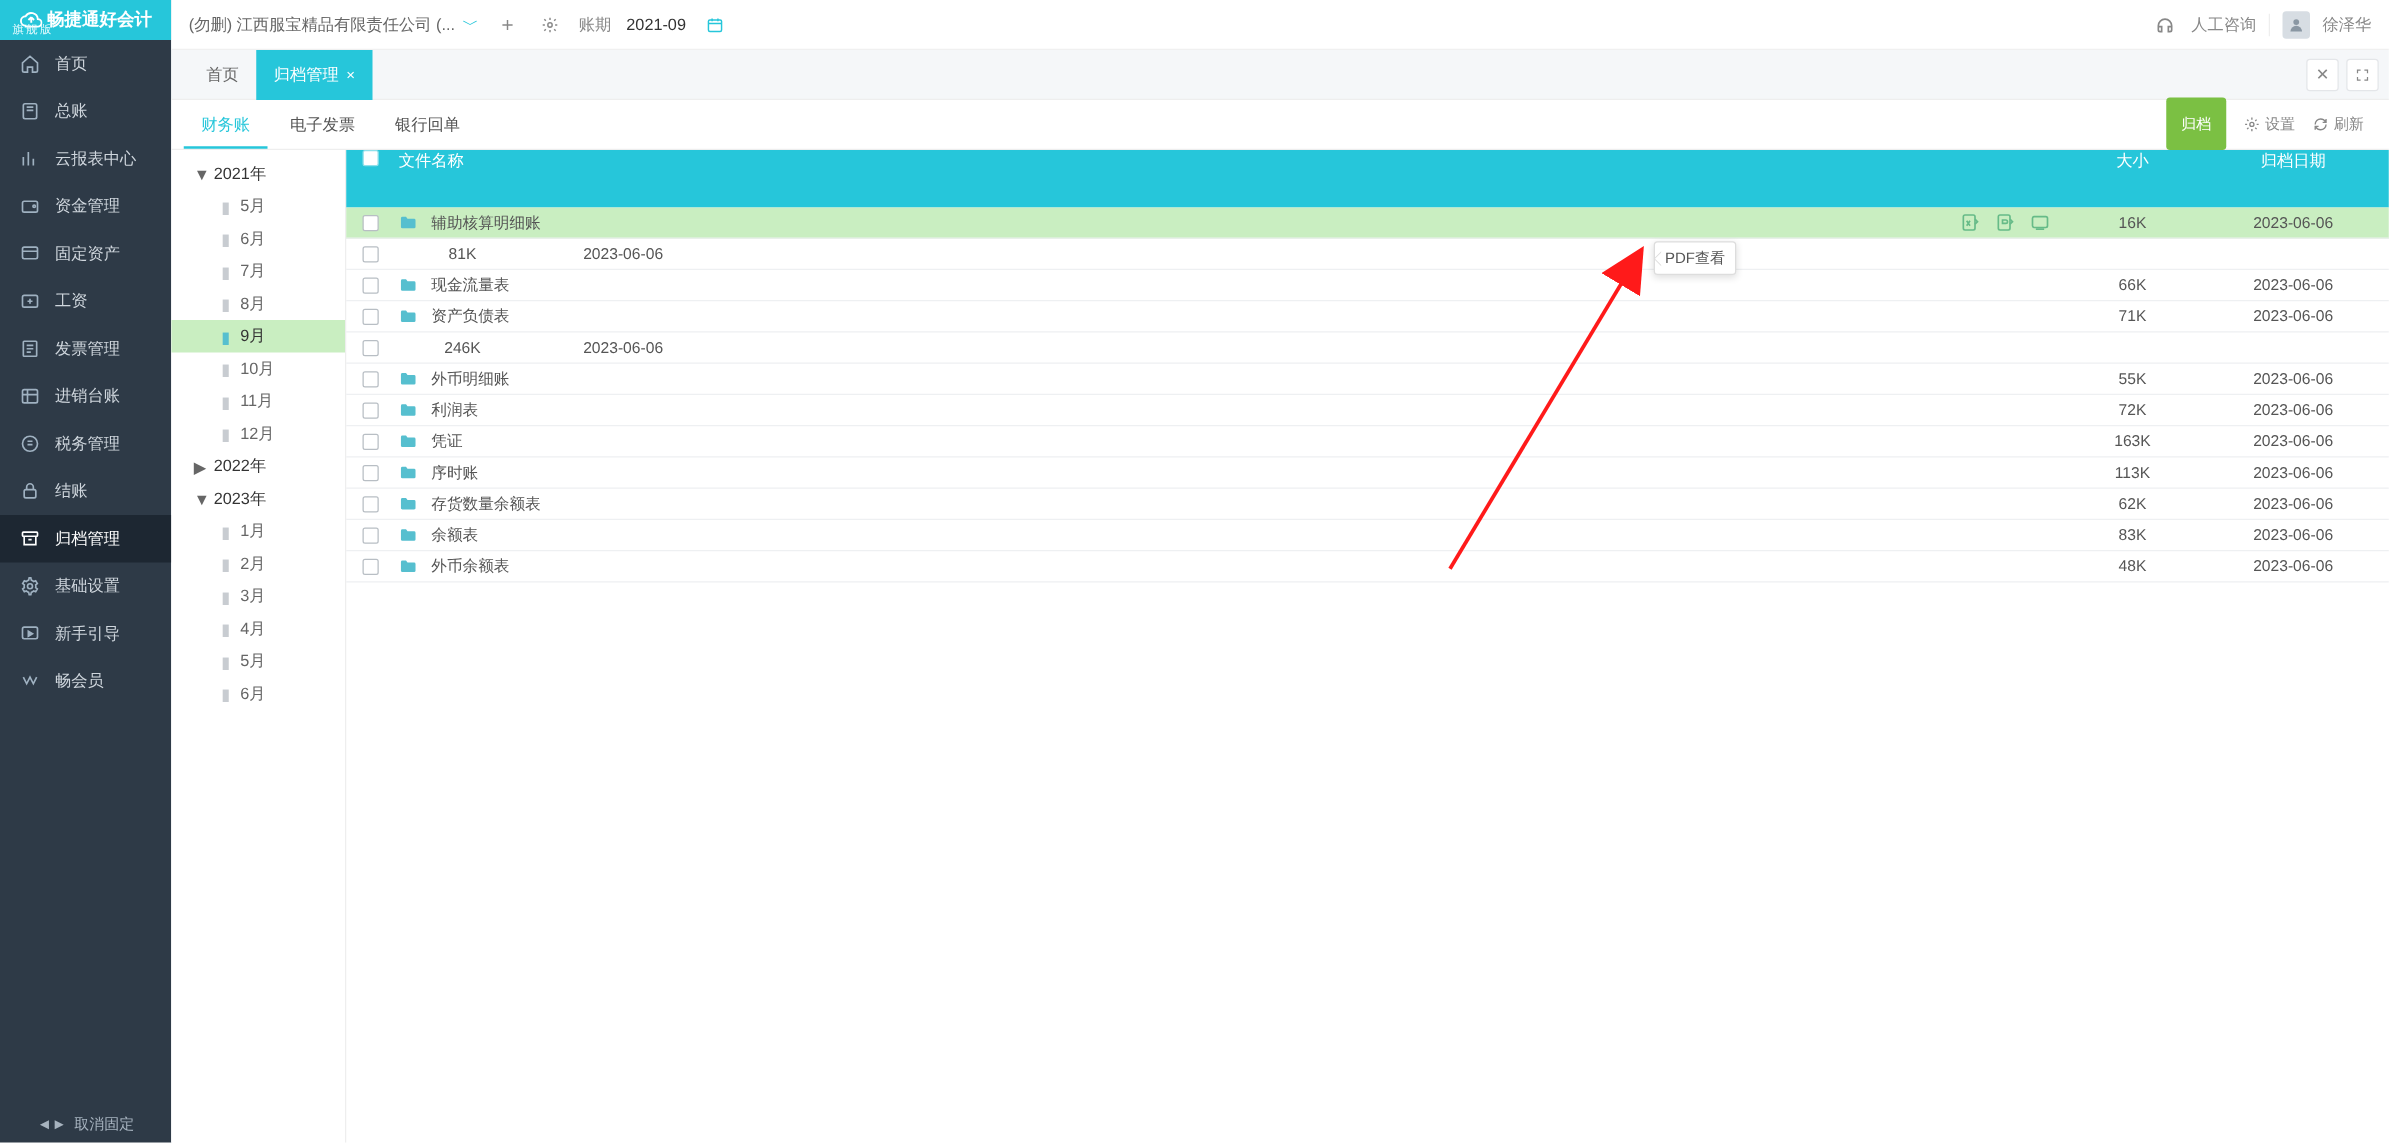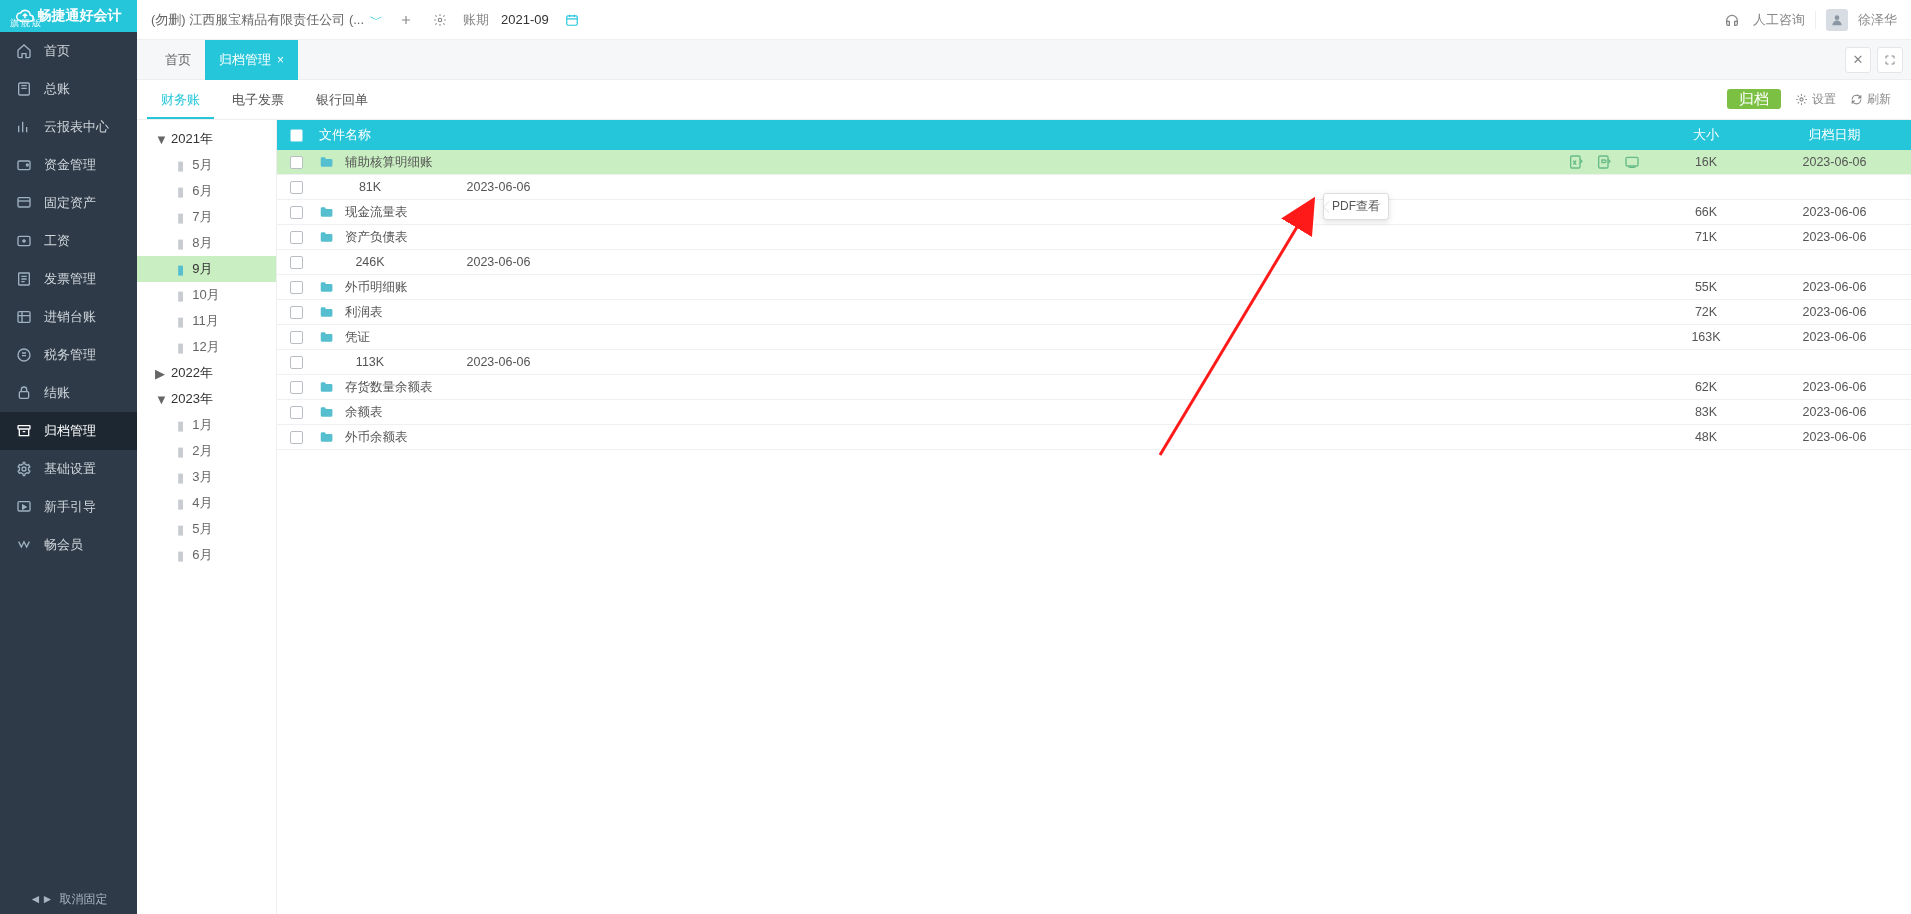--- a/index.html
+++ b/index.html
@@ -35,35 +35,35 @@
   .tab .close { margin-left:6px; font-size:12px; }
   .tabbar-right { margin-left:auto; display:flex; align-items:center; gap:6px; padding-right:8px; }
   .sqbtn { width:26px; height:26px; border:1px solid #e4e6e9; border-radius:3px; background:#fff; display:inline-flex; align-items:center; justify-content:center; color:#888; cursor:pointer; }
 
   
   .content { position:absolute; left:137px; top:80px; right:0; bottom:0; background:#fff; }
   .subtabs { height:40px; display:flex; align-items:flex-end; gap:4px; padding:0 10px; border-bottom:1px solid #eee; }
   .subtab { padding:10px 14px 8px; font-size:13px; color:#555; border-bottom:2px solid transparent; cursor:pointer; }
   .subtab.active { color:#26c6da; border-bottom-color:#26c6da;margin-top:28px; }
   .subtabs-right { margin-left:auto; display:flex; align-items:center; gap:14px; padding-right:10px; height:40px; }
-  .btn-primary { background:#7bc043; color:#fff; border:none; height:20px; padding:0 12px; border-radius:3px; font-size:15px; cursor:pointer; }
+  .btn-primary { background:#7bc043; color:#fff; border:none; height:42px; padding:0 12px; border-radius:3px; font-size:12px; cursor:pointer; }
   .link-action { display:flex; align-items:center; gap:4px; color:#888; cursor:pointer; font-size:12px; }
 
   
   .body { position:absolute; top:40px; left:0; right:0; bottom:0; display:flex; }
   .tree { width:140px; border-right:1px solid #eee; padding-top:6px; overflow:auto; }
   .tree-year { display:flex; align-items:center; gap:6px; padding:4px 10px 4px 18px; font-size:13px; color:#333; cursor:pointer; }
   .tree-year .arw { width:10px; color:#666; }
   .tree-month { display:flex; align-items:center; gap:8px; padding:3px 10px 3px 40px; font-size:13px; color:#666; cursor:pointer; height:26px; }
   .tree-month .fld { color:#c8ccd1; }
   .tree-month.active { background:#c9eec1; color:#333; }
   .tree-month.active .fld { color:#56bfcf; }
 
   .grid { flex:1; display:flex; flex-direction:column; }
-  .ghead { height:30px; background:#26c6da; color:#fff; display:flex; align-items:center; font-size:13px; }
+  .ghead { height:46px; background:#26c6da; color:#fff; display:flex; align-items:flex-start; font-size:13px; }
   .col-ck { width:38px; display:flex; align-items:center; justify-content:center; }
   .col-name { flex:1; display:flex; align-items:center; gap:6px; padding-left:4px; }
   .col-size { width:110px; text-align:center; }
   .col-date { width:150px; text-align:center; padding-right:3px; }
   .grow { height:25px; display:flex; align-items:center; border-bottom:1px solid #eef0f2; font-size:12.5px; color:#555; position:relative; }
   .grow.active { background:#c9eec1; }
   .grow .fld { color:#56bfcf; margin-right:6px; }
   .grow .col-name span.lbl { }
   .ck { width:13px; height:13px; border:1px solid #b8bec4; border-radius:2px; background:#fff; }
   .ghead .ck { border-color:#8fe0ea; }
@@ -519,20 +519,28 @@
               </span>
               <span class="lbl">凭证</span>
             </div>
             <div class="col-size">163K</div>
             <div class="col-date">2023-06-06</div>
           </div>
           <div class="grow">
             <div class="col-ck">
               <div class="ck"></div>
             </div>
+            <div class="col-name">
+              <span class="fld">
+                <svg width="14" height="14" viewBox="0 0 24 24" fill="currentColor">
+                  <path d="M3 6a2 2 0 012-2h5l2 3h9a2 2 0 012 2v9a2 2 0 01-2 2H5a2 2 0 01-2-2z"></path>
+                </svg>
+              </span>
+              <span class="lbl">序时账</span>
+            </div>
             <div class="col-size">113K</div>
             <div class="col-date">2023-06-06</div>
           </div>
           <div class="grow">
             <div class="col-ck">
               <div class="ck"></div>
             </div>
             <div class="col-name">
               <span class="fld">
                 <svg width="14" height="14" viewBox="0 0 24 24" fill="currentColor">

